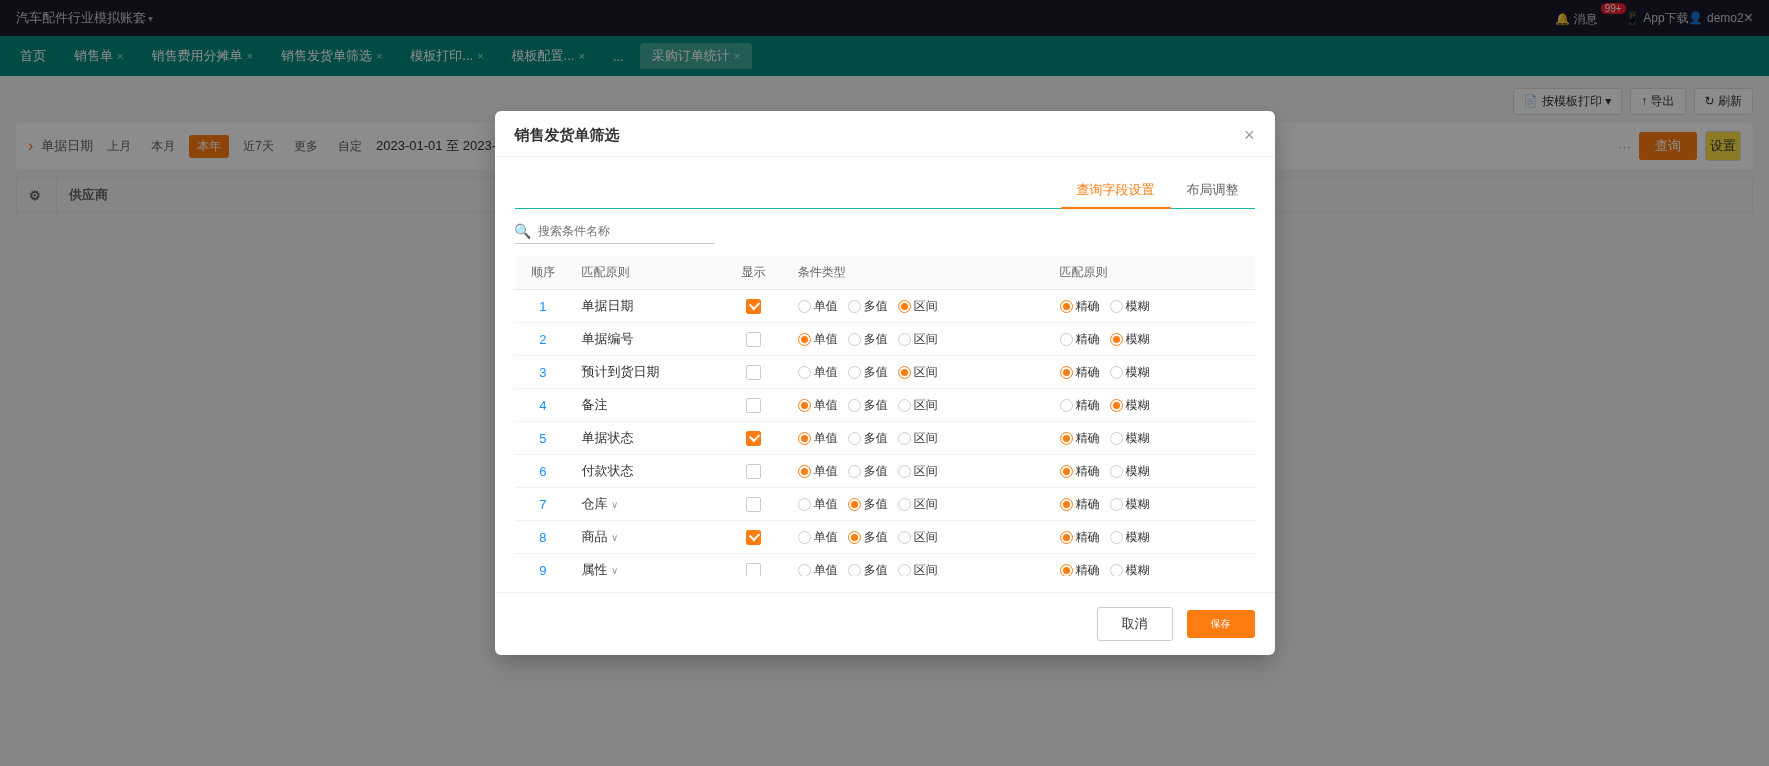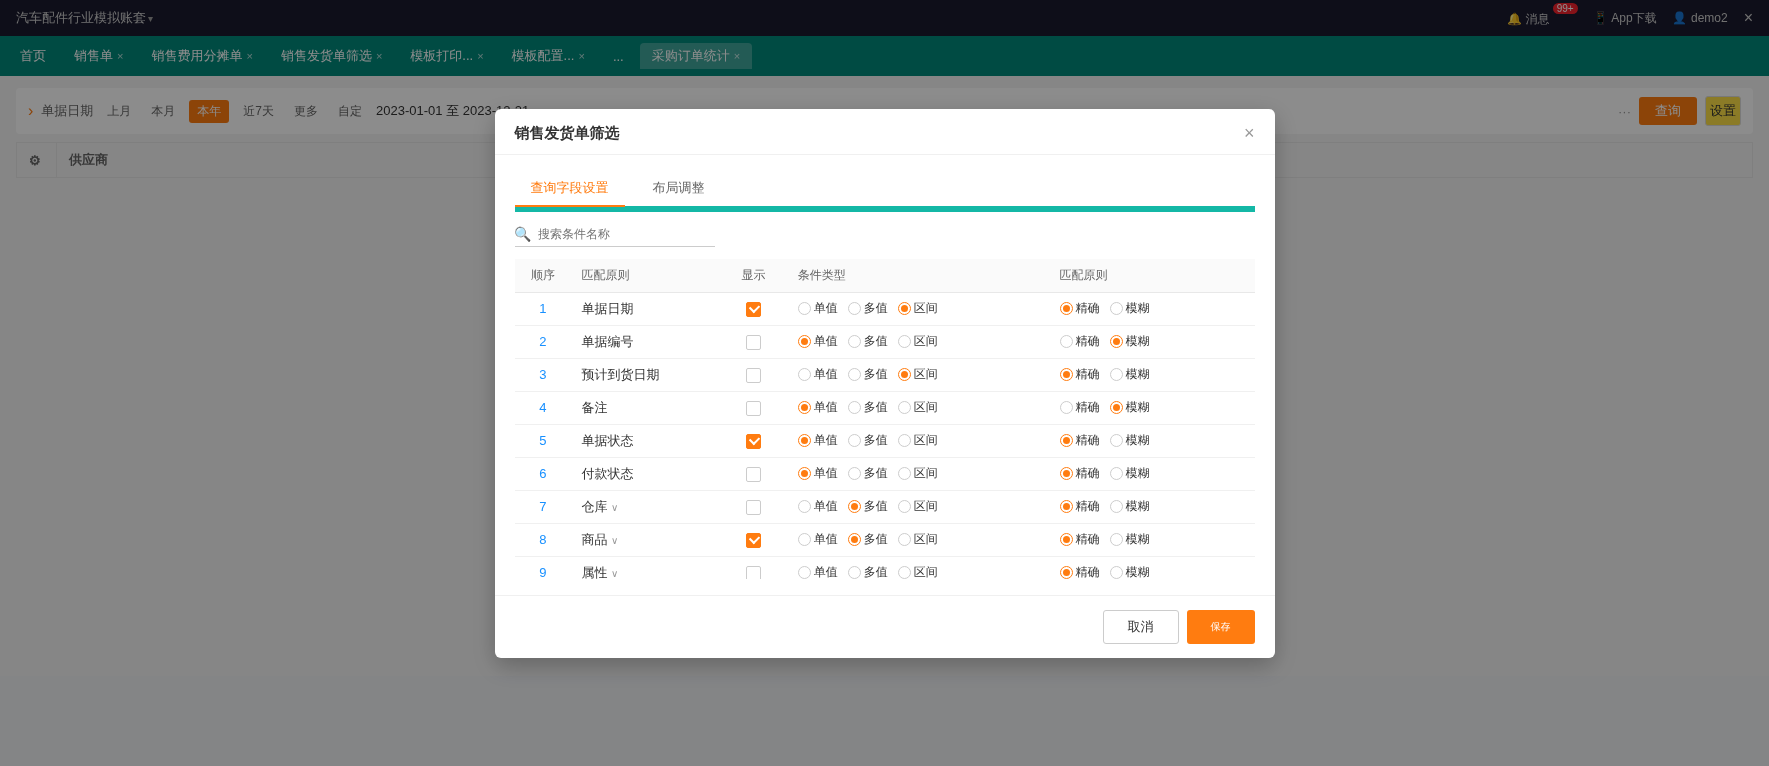--- a/index.html
+++ b/index.html
@@ -9,21 +9,21 @@
     .top-bar {
       background: #1a1a2e;
       height: 36px;
       display: flex;
       align-items: center;
       justify-content: space-between;
       padding: 0 16px;
       color: #ccc;
     }
     .top-bar-left { display: flex; align-items: center; gap: 0; justify-content: center; }
-    .top-bar-right { display: flex; align-items: center; gap: 16px; font-size: 12px; color: #ccc; }
+    .top-bar-right { display: flex; align-items: center; font-size: 12px; color: #ccc; }
     .app-title { font-size: 13px; color: #ccc; }
     .top-bar-right .badge {
       background: #f5222d;
       color: white;
       border-radius: 8px;
       padding: 0 4px;
       font-size: 10px;
       position: relative;
       top: -6px;
     }
@@ -139,26 +139,27 @@
       padding: 14px 20px 10px;
       border-bottom: 1px solid #f0f0f0;
     }
     .dialog-title { font-size: 15px; font-weight: bold; color: #333; }
     .dialog-close { cursor: pointer; color: #999; font-size: 18px; }
     .dialog-body { flex: 1; overflow: hidden; padding: 16px 20px; display: flex; flex-direction: column; }
     .dialog-footer {
       padding: 14px 20px;
       display: flex;
       justify-content: flex-end;
-      gap: 8px;
+      gap: 14px;
       border-top: 1px solid #f0f0f0;
-    }
-
-    
-    .dialog-tabs { display: flex; gap: 12px; margin-bottom: 14px; border-bottom: 6px solid #14b8a6; }
+      align-items: center;
+    }
+
+    
+    .dialog-tabs { display: flex; gap: 0; margin-bottom: 14px; border-bottom: 1px solid #14b8a6; justify-content: flex-end; }
     .dialog-tab {
       padding: 8px 16px;
       cursor: pointer;
       font-size: 13px;
       color: #666;
       border-bottom: 2px solid transparent;
       margin-bottom: -1px;
     }
     .dialog-tab.active { color: #ff7c10; border-bottom-color: #ff7c10; font-weight: 500; }
 
@@ -301,20 +302,25 @@
   <div class="nav-tab">销售费用分摊单 <span style="font-size:11px;opacity:0.7">×</span></div>
   <div class="nav-tab">销售发货单筛选 <span style="font-size:11px;opacity:0.7">×</span></div>
   <div class="nav-tab">模板打印... <span style="font-size:11px;opacity:0.7">×</span></div>
   <div class="nav-tab">模板配置... <span style="font-size:11px;opacity:0.7">×</span></div>
   <div class="nav-tab">...</div>
   <div class="nav-tab active">采购订单统计 <span style="font-size:11px;opacity:0.7">×</span></div>
 </div>
 
 <div class="page-content" style="background:#f5f5f5;min-height:600px;">
 
+  <div style="display:flex;justify-content:flex-end;gap:8px;margin-bottom:8px;">
+    <button class="btn-print">📄 <span>按模板打印</span> ▾</button>
+    <button class="btn-export">↑ <span>导出</span></button>
+    <button class="btn-refresh">↻ <span>刷新</span></button>
+  </div>
 
   <div style="display:flex;align-items:center;background:white;padding:8px 12px;border-radius:4px;margin-bottom:8px;gap:8px;">
     <span style="color:#ff7c10;font-size:16px;cursor:pointer;">›</span>
     <span style="color:#666;font-size:13px;">单据日期</span>
     <button class="date-filter-plain">上月</button>
     <button class="date-filter-plain">本月</button>
     <button class="date-filter-btn">本年</button>
     <button class="date-filter-plain">近7天</button>
     <button class="date-filter-plain">更多</button>
     <button class="date-filter-plain">自定</button>

